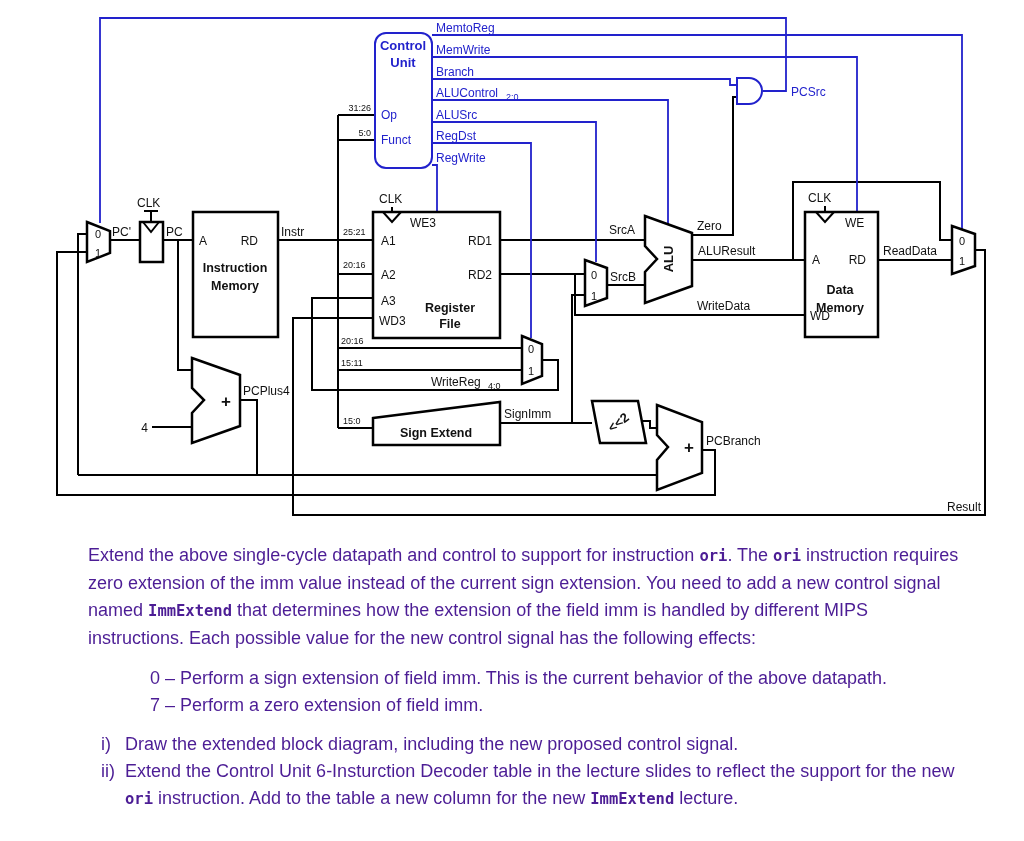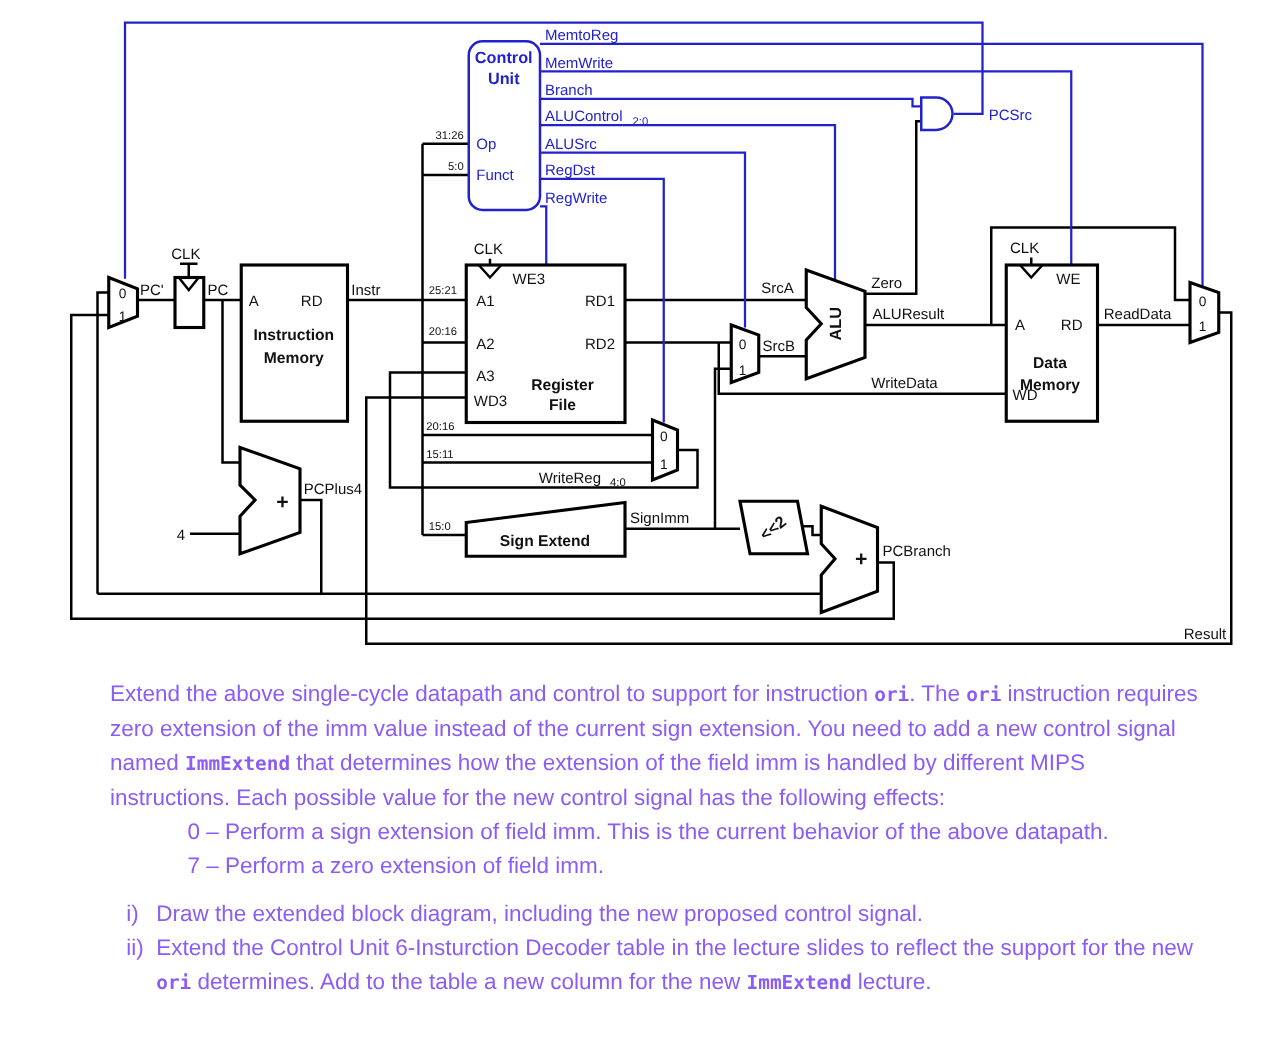--- a/index.html
+++ b/index.html
@@ -7,25 +7,25 @@
   svg{position:absolute;top:0;left:0;display:block}
   svg text{font-family:"Liberation Sans",sans-serif}
   .t12{font-size:12px}
   .t11{font-size:11px}
   .t9{font-size:9px}
   .tb{font-size:12.5px;font-weight:bold}
   .t13b{font-size:13px;font-weight:bold}
   .t16{font-size:17px;font-weight:bold}
   .mid{text-anchor:middle}
   .end{text-anchor:end}
-  .doc{position:absolute;left:88px;top:542px;width:876px;color:#8b5cf6;
+  .doc{position:absolute;left:88px;top:542px;width:876px;color:#4c1d95;
        font-size:18px;line-height:27px}
   .mono{font-family:"DejaVu Sans Mono",monospace;font-weight:bold;font-size:15.5px}
   .ital{}
-  .effects{margin:0 0 0 62px}
+  .effects{margin:13px 0 0 62px}
   .items{margin:12px 0 0 13px}
   .item{display:flex}
   .marker{flex:0 0 24px}
   .body{flex:1}
 </style>
 </head>
 <body>
 
 <svg width="1024" height="532" viewBox="0 0 1024 532">
 
@@ -195,16 +195,16 @@
     <div>7 – Perform a zero extension of field imm.</div>
   </div>
 
   <div class="items">
     <div class="item">
       <span class="marker">i)</span>
       <span class="body">Draw the extended block diagram, including the new proposed control signal.</span>
     </div>
     <div class="item">
       <span class="marker">ii)</span>
-      <span class="body"><span>Extend the </span><span class="ital">Control Unit 6-Insturction Decoder</span><span> table in the lecture slides to reflect the support for the new </span><span class="mono">ori</span><span> determines. Add to the table a new column for the new </span><span class="mono">ImmExtend</span><span> lecture.</span></span>
+      <span class="body"><span>Extend the </span><span class="ital">Control Unit 6-Insturction Decoder</span><span> table in the lecture slides to reflect the support for the new </span><span class="mono">ori</span><span> instruction. Add to the table a new column for the new </span><span class="mono">ImmExtend</span><span> lecture.</span></span>
     </div>
   </div>
 </div>
 
 </body></html>

